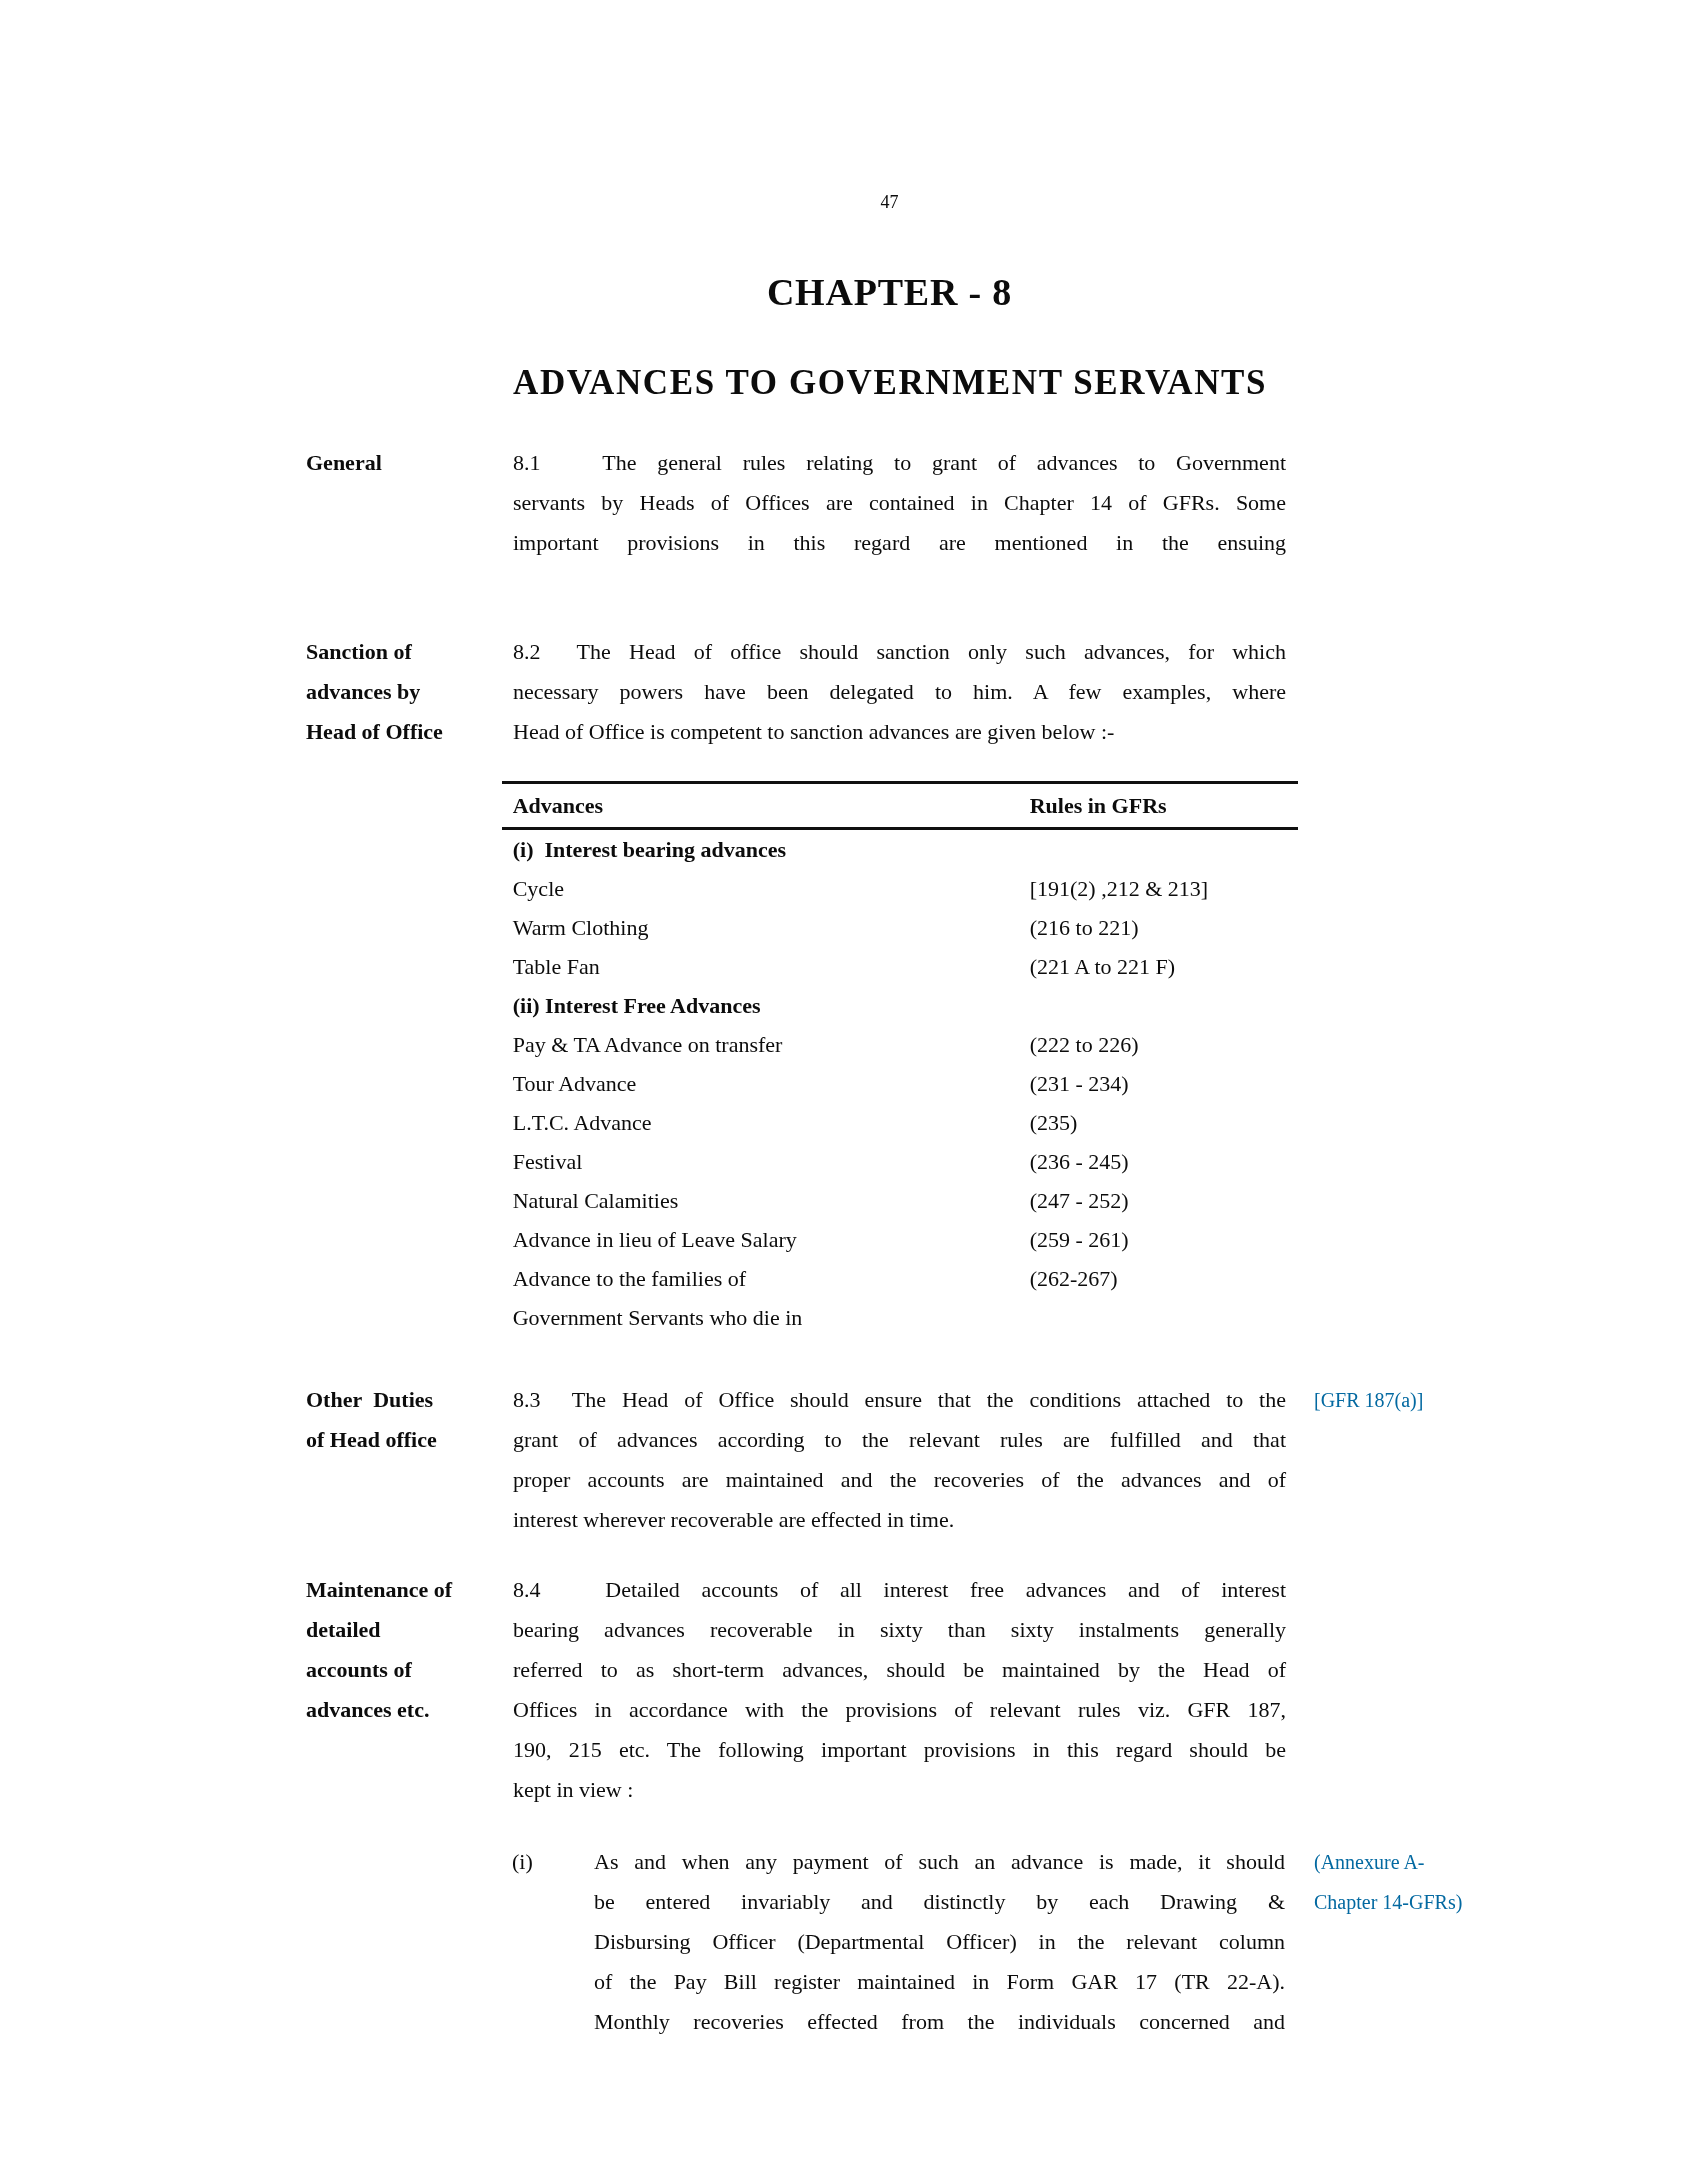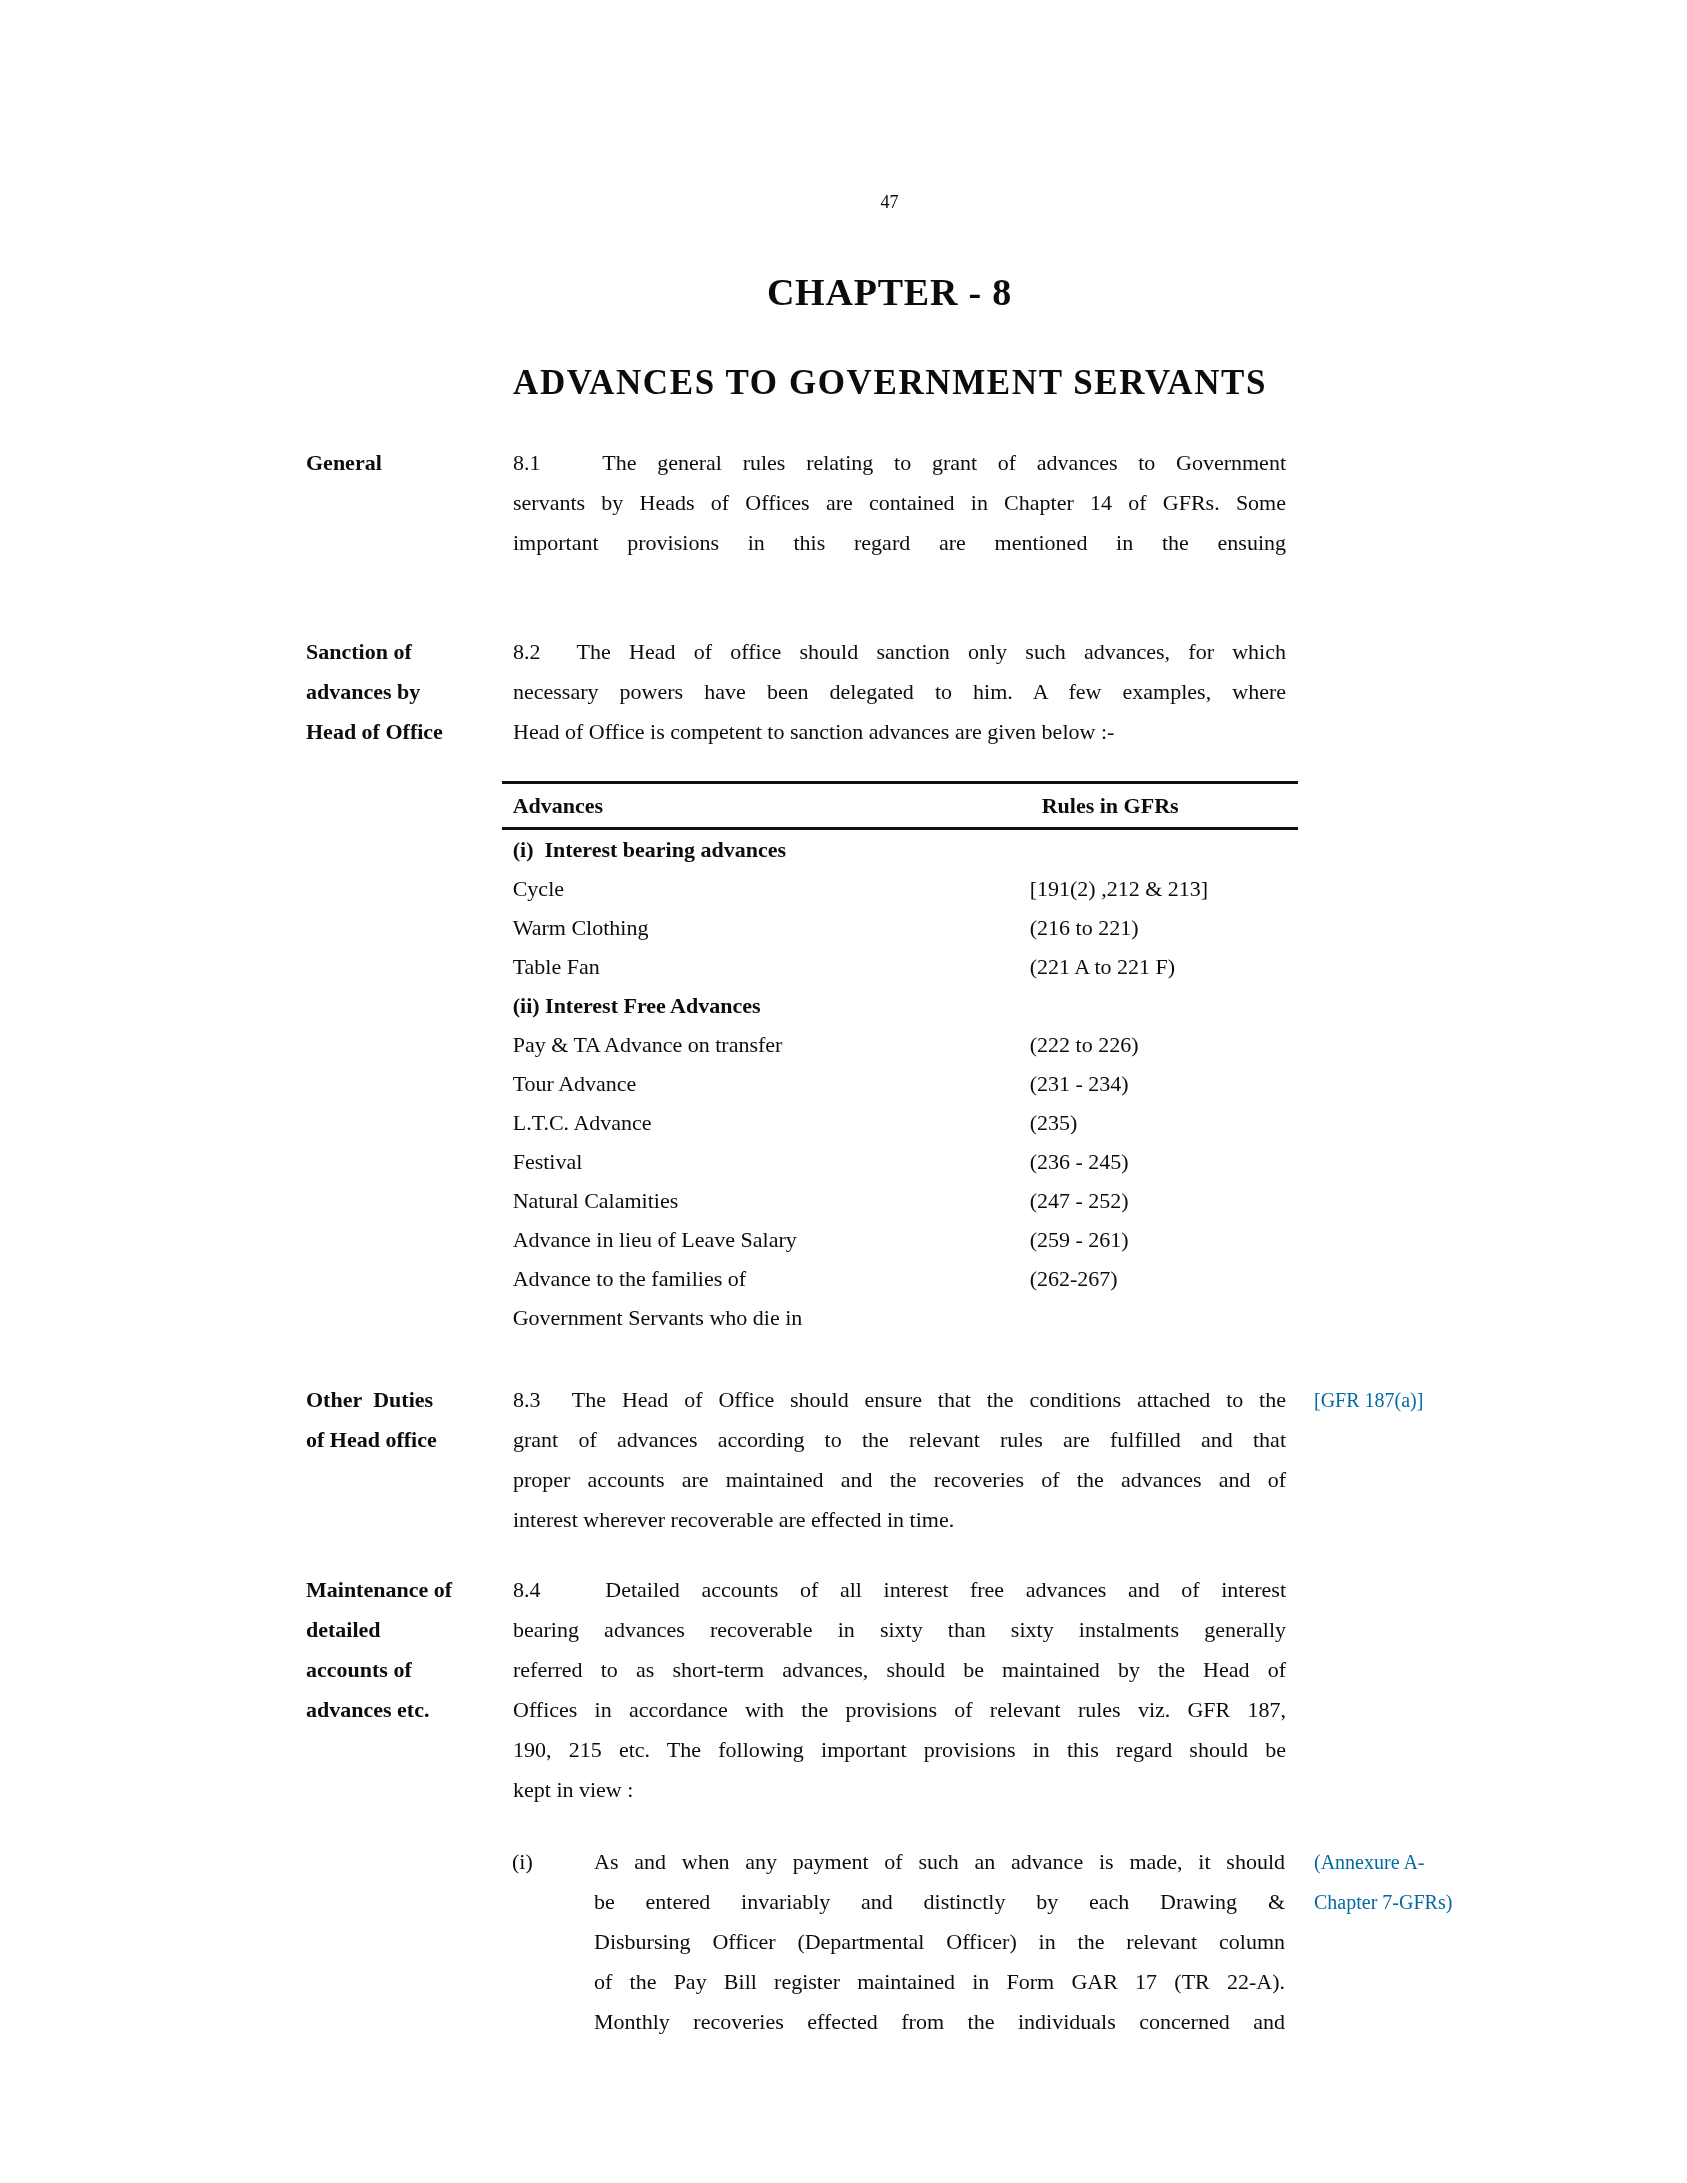--- a/index.html
+++ b/index.html
@@ -13,21 +13,21 @@
   .doctitle{top:360px;font-size:35px;font-weight:bold;letter-spacing:1.6px;line-height:46px;}
 
   .sec{position:absolute;left:306px;display:flex;align-items:flex-start;}
   .lab{width:207px;font-weight:bold;font-size:22px;line-height:40px;white-space:pre-wrap;}
   .bod{width:773px;font-size:22px;line-height:40px;}
   .ln{min-height:1em;}
   .ln.just{text-align:justify;text-align-last:justify;text-justify:inter-word;}
 
   .tbl{position:absolute;left:502px;top:781px;width:796px;border-top:3.3px solid #101010;}
   .thead{display:flex;height:43px;line-height:43px;border-bottom:3.3px solid #101010;
-         padding-left:10.7px;font-weight:bold;font-size:22px;gap:12px;}
+         padding-left:10.7px;font-weight:bold;font-size:22px;}
   .thead .c1{width:517px;}
   .tbody{font-size:22px;line-height:39px;padding-left:10.7px;}
   .trow{display:flex;align-items:flex-start;}
   .trow .c1{width:517px;}
   .trow .c2{flex:1;}
   .trow.bold .c1{font-weight:bold;}
 
   .note{position:absolute;left:1314px;font-size:20px;color:#0369a1;}
   .note-gfr{top:1386px;line-height:28px;}
   .note-annex{top:1842px;line-height:40px;}
@@ -173,17 +173,17 @@
     <div class="ibod">
         <div class="ln just">As and when any payment of such an advance is made, it should</div>
         <div class="ln just">be entered invariably and distinctly by each Drawing &amp;</div>
         <div class="ln just">Disbursing Officer (Departmental Officer) in the relevant column</div>
         <div class="ln just">of the Pay Bill register maintained in Form GAR 17 (TR 22-A).</div>
         <div class="ln just">Monthly recoveries effected from the individuals concerned and</div>
       </div>
   </section>
   <div class="note note-annex">
       <div class="ln">(Annexure A-</div>
-      <div class="ln">Chapter 7-GFRs)</div>
+      <div class="ln">Chapter 14-GFRs)</div>
     </div>
 
 </div>
 
 
 </body></html>

